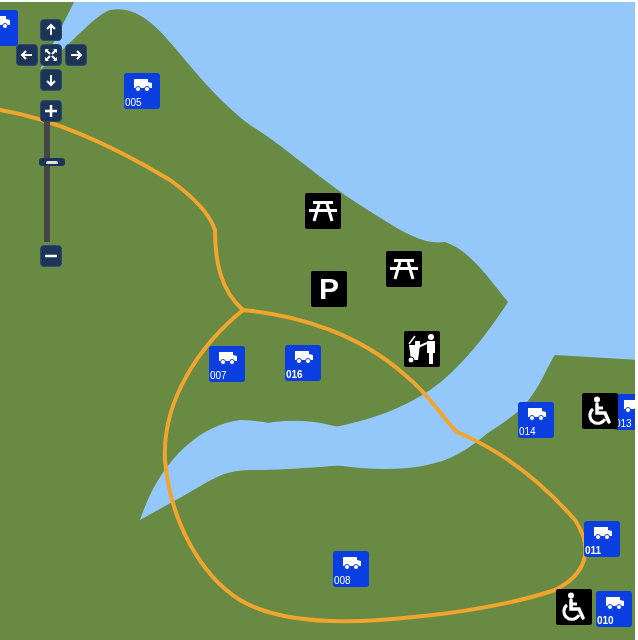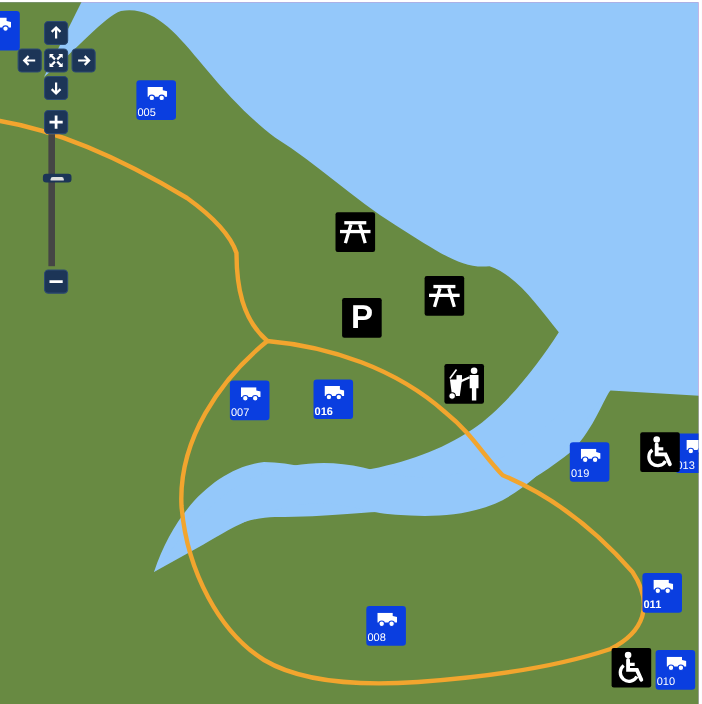--- a/index.html
+++ b/index.html
@@ -113,21 +113,21 @@
           <circle cx="13" cy="10" r="2.5" fill="#fff" stroke="#0a3ee0" stroke-width="1"></circle>
         </svg>
         <span class="lbl">007</span>
       </div>
       <div class="marker rv" style="left: 518px; top: 400px;">
         <svg width="18" height="13" viewBox="0 0 18 13">
           <path d="M0 0 L14 0 L14 3 L18 4 L18 9 L0 9 Z" fill="#fff"></path>
           <circle cx="4" cy="10" r="2.5" fill="#fff" stroke="#0a3ee0" stroke-width="1"></circle>
           <circle cx="13" cy="10" r="2.5" fill="#fff" stroke="#0a3ee0" stroke-width="1"></circle>
         </svg>
-        <span class="lbl">019</span>
+        <span class="lbl">014</span>
       </div>
       <div class="marker rv" style="left: 614px; top: 392px;">
         <svg width="18" height="13" viewBox="0 0 18 13">
           <path d="M0 0 L14 0 L14 3 L18 4 L18 9 L0 9 Z" fill="#fff"></path>
           <circle cx="4" cy="10" r="2.5" fill="#fff" stroke="#0a3ee0" stroke-width="1"></circle>
           <circle cx="13" cy="10" r="2.5" fill="#fff" stroke="#0a3ee0" stroke-width="1"></circle>
         </svg>
         <span class="lbl">013</span>
       </div>
       <div class="marker rv" style="left: 584px; top: 519px; font-weight: bold;">
@@ -139,21 +139,21 @@
         <span class="lbl">011</span>
       </div>
       <div class="marker rv" style="left: 333px; top: 549px;">
         <svg width="18" height="13" viewBox="0 0 18 13">
           <path d="M0 0 L14 0 L14 3 L18 4 L18 9 L0 9 Z" fill="#fff"></path>
           <circle cx="4" cy="10" r="2.5" fill="#fff" stroke="#0a3ee0" stroke-width="1"></circle>
           <circle cx="13" cy="10" r="2.5" fill="#fff" stroke="#0a3ee0" stroke-width="1"></circle>
         </svg>
         <span class="lbl">008</span>
       </div>
-      <div class="marker rv" style="left: 596px; top: 589px;">
+      <div class="marker rv" style="left: 596px; top: 589px; font-weight: bold;">
         <svg width="18" height="13" viewBox="0 0 18 13">
           <path d="M0 0 L14 0 L14 3 L18 4 L18 9 L0 9 Z" fill="#fff"></path>
           <circle cx="4" cy="10" r="2.5" fill="#fff" stroke="#0a3ee0" stroke-width="1"></circle>
           <circle cx="13" cy="10" r="2.5" fill="#fff" stroke="#0a3ee0" stroke-width="1"></circle>
         </svg>
         <span class="lbl">010</span>
       </div>
       <div class="marker rv" style="left: -18px; top: 8px;">
         <svg width="18" height="13" viewBox="0 0 18 13">
           <path d="M0 0 L14 0 L14 3 L18 4 L18 9 L0 9 Z" fill="#fff"></path>

